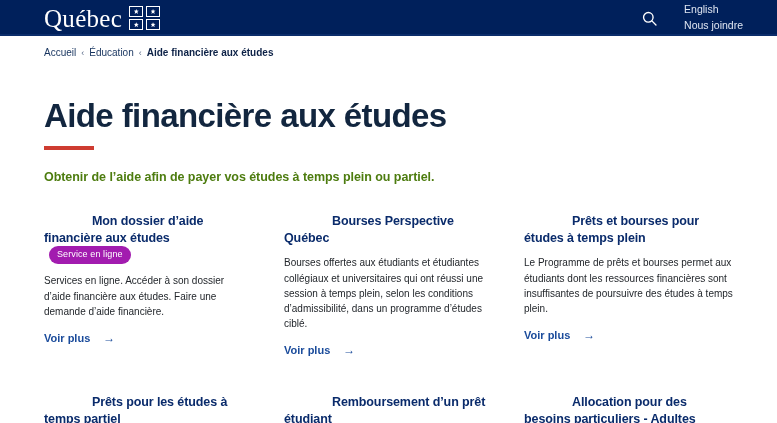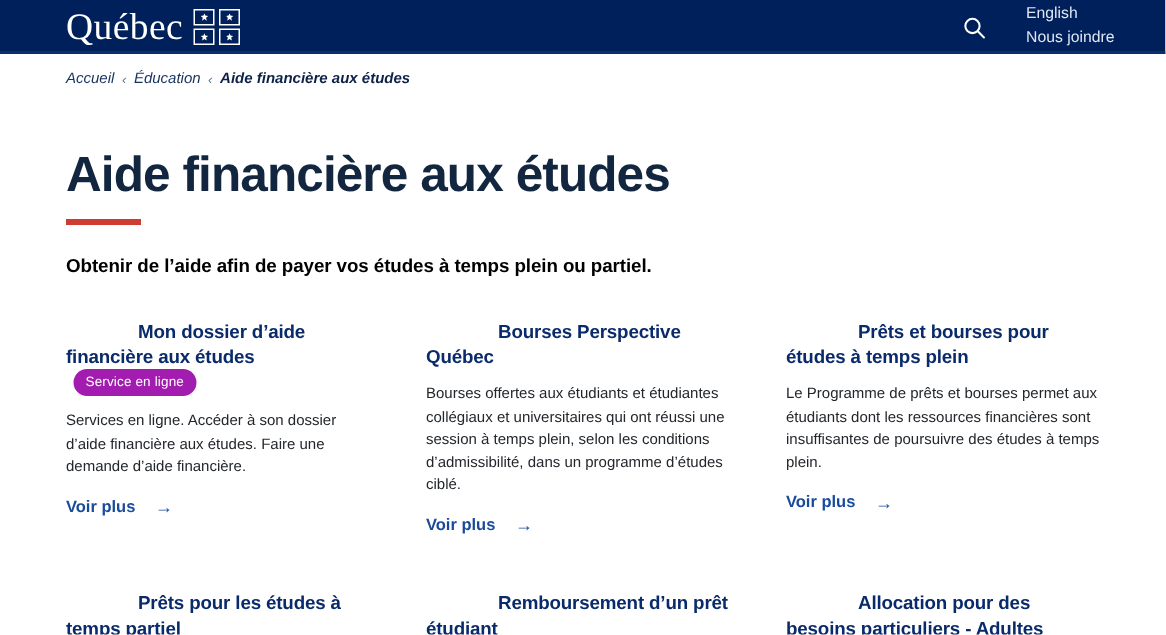--- a/index.html
+++ b/index.html
@@ -105,21 +105,20 @@
 
   
   .breadcrumb {
     padding: 11px 44px 0 44px;
     font-size: 10px;
     color: #16335e;
     display: flex;
     align-items: center;
     gap: 5px;
     white-space: nowrap;
-    font-style: italic;
   }
   .breadcrumb a {
     color: #16335e;
     text-decoration: none;
   }
   .breadcrumb .sep {
     color: #5a6b89;
     font-size: 9px;
   }
   .breadcrumb .current { font-weight: 700; color: #0d2247; }
@@ -139,21 +138,21 @@
     width: 50px;
     height: 4px;
     background: #CE3C31;
     margin-top: 11px;
   }
 
   .page-intro {
     margin-top: 20px;
     font-size: 12.5px;
     font-weight: 700;
-    color: #000000;
+    color: #4d7c0f;
     letter-spacing: -0.05px;
   }
 
   
   .card-grid {
     margin-top: 29px;
     display: grid;
     grid-template-columns: repeat(3, 1fr);
     column-gap: 31px;
     row-gap: 36px;

